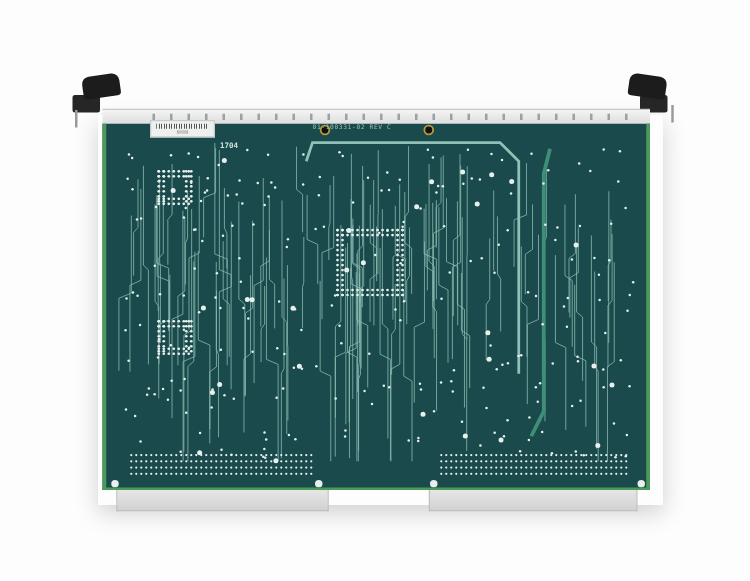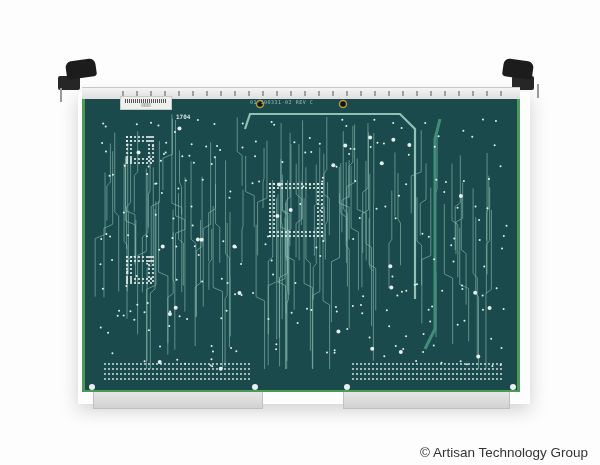--- a/index.html
+++ b/index.html
@@ -1017,14 +1017,13 @@
     <div class="barcode"></div>
     <div class="label-text">||||||||||||</div>
   </div>
 
   <div class="silk part-no">01-100331-02 REV C</div>
   <div class="silk date-code">1704</div>
 
   <div class="connector connector-left"></div>
   <div class="connector connector-right"></div>
 
-  <div class="watermark">© Artisan Technology Group</div>
 </div>
 
 </body></html>

